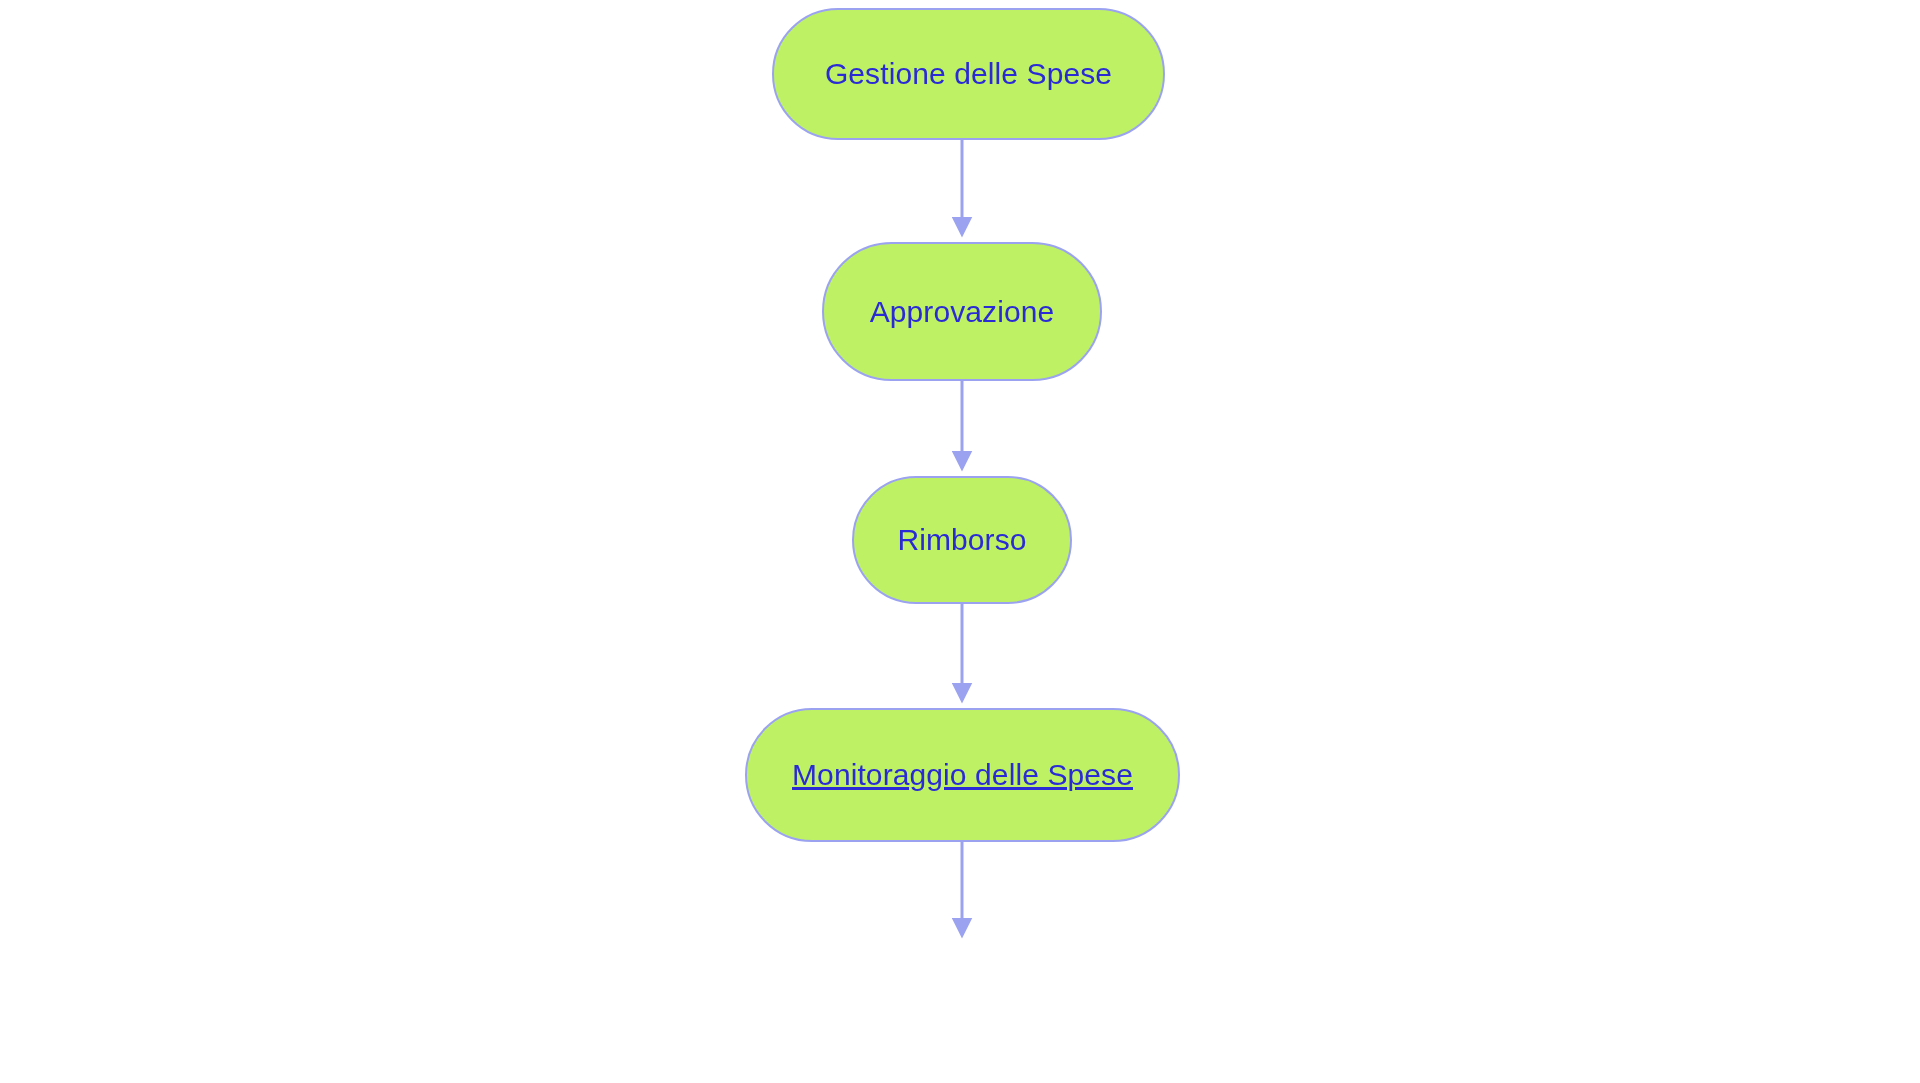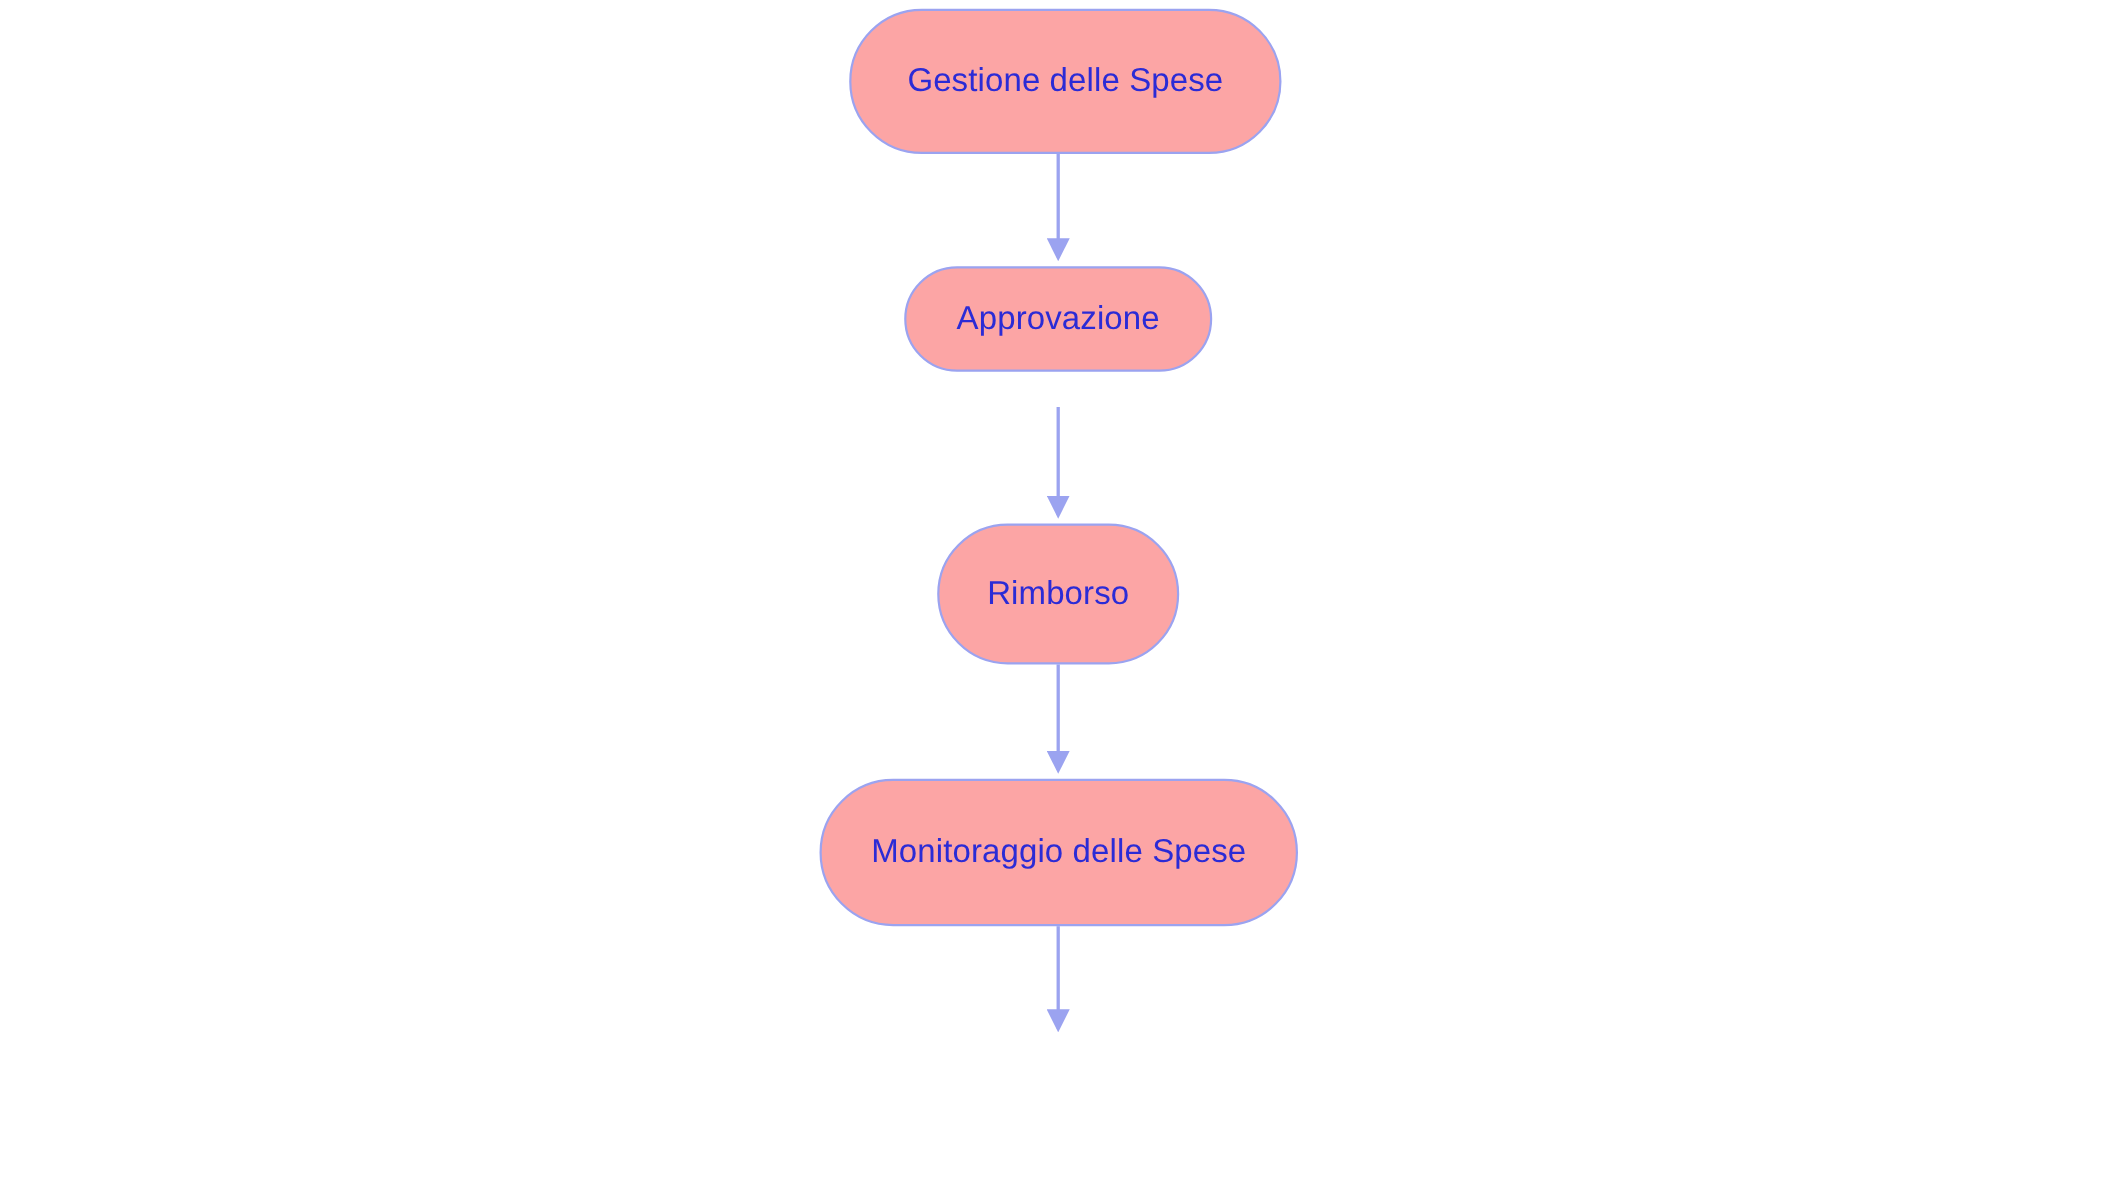--- a/index.html
+++ b/index.html
@@ -25,38 +25,38 @@
     width: 1920px;
     height: 1083px;
     pointer-events: none;
   }
   .flow-node {
     position: absolute;
     box-sizing: border-box;
     display: flex;
     align-items: center;
     justify-content: center;
-    background: #fca5a5;
+    background: #bef264;
     border: 2px solid #9ba3f0;
     border-radius: 999px;
     color: #2b2bd6;
     white-space: nowrap;
   }
   .flow-node .node-label {
     font-family: "Liberation Sans", sans-serif;
     font-size: 30px;
     font-weight: 400;
     line-height: 1;
     color: #2b2bd6;
     letter-spacing: 0.1px;
   }
   .n1 { left: 772px; top: 8px;   width: 393px; height: 132px; }
-  .n2 { left: 822px; top: 242px; width: 280px; height: 96px; }
+  .n2 { left: 822px; top: 242px; width: 280px; height: 139px; }
   .n3 { left: 852px; top: 476px; width: 220px; height: 128px; }
-  .n4 { left: 745px; top: 708px; width: 435px; height: 134px; }
+  .n4 { left: 745px; top: 708px; width: 435px; height: 134px; text-decoration: underline; }
   .n5 { left: 832px; top: 943px; width: 260px; height: 132px; }
 </style>
 </head>
 <body>
 
 <div id="canvas">
 
   <svg id="edge-layer" viewBox="0 0 1920 1083" width="1920" height="1083" xmlns="http://www.w3.org/2000/svg">
     <defs>
       <marker id="arrowhead" viewBox="0 0 12 12" refX="10" refY="6" markerWidth="7" markerHeight="7" orient="auto-start-reverse" markerUnits="strokeWidth">

